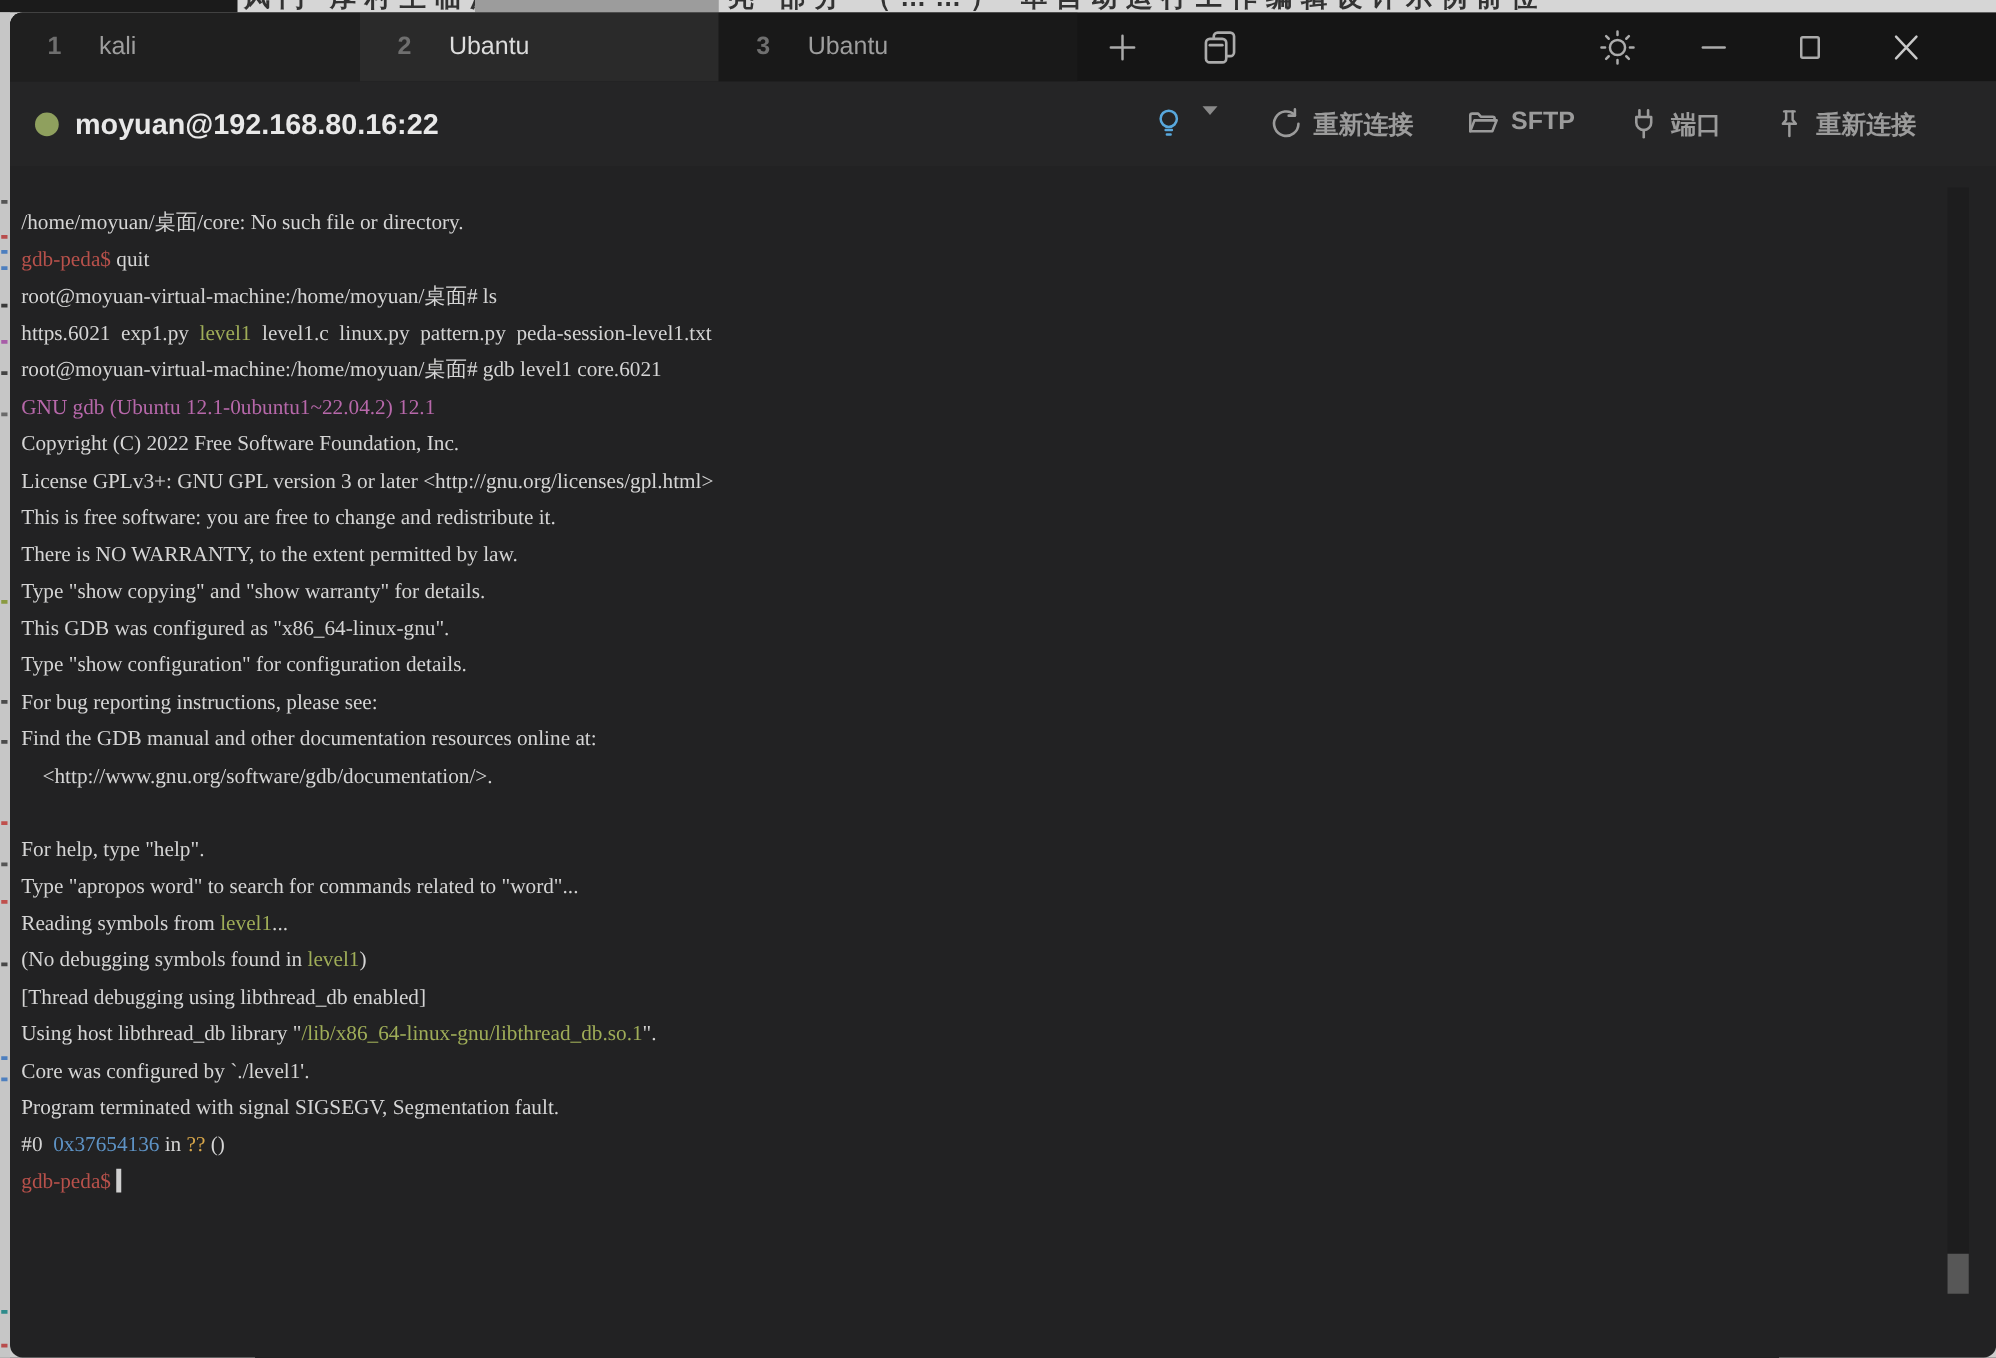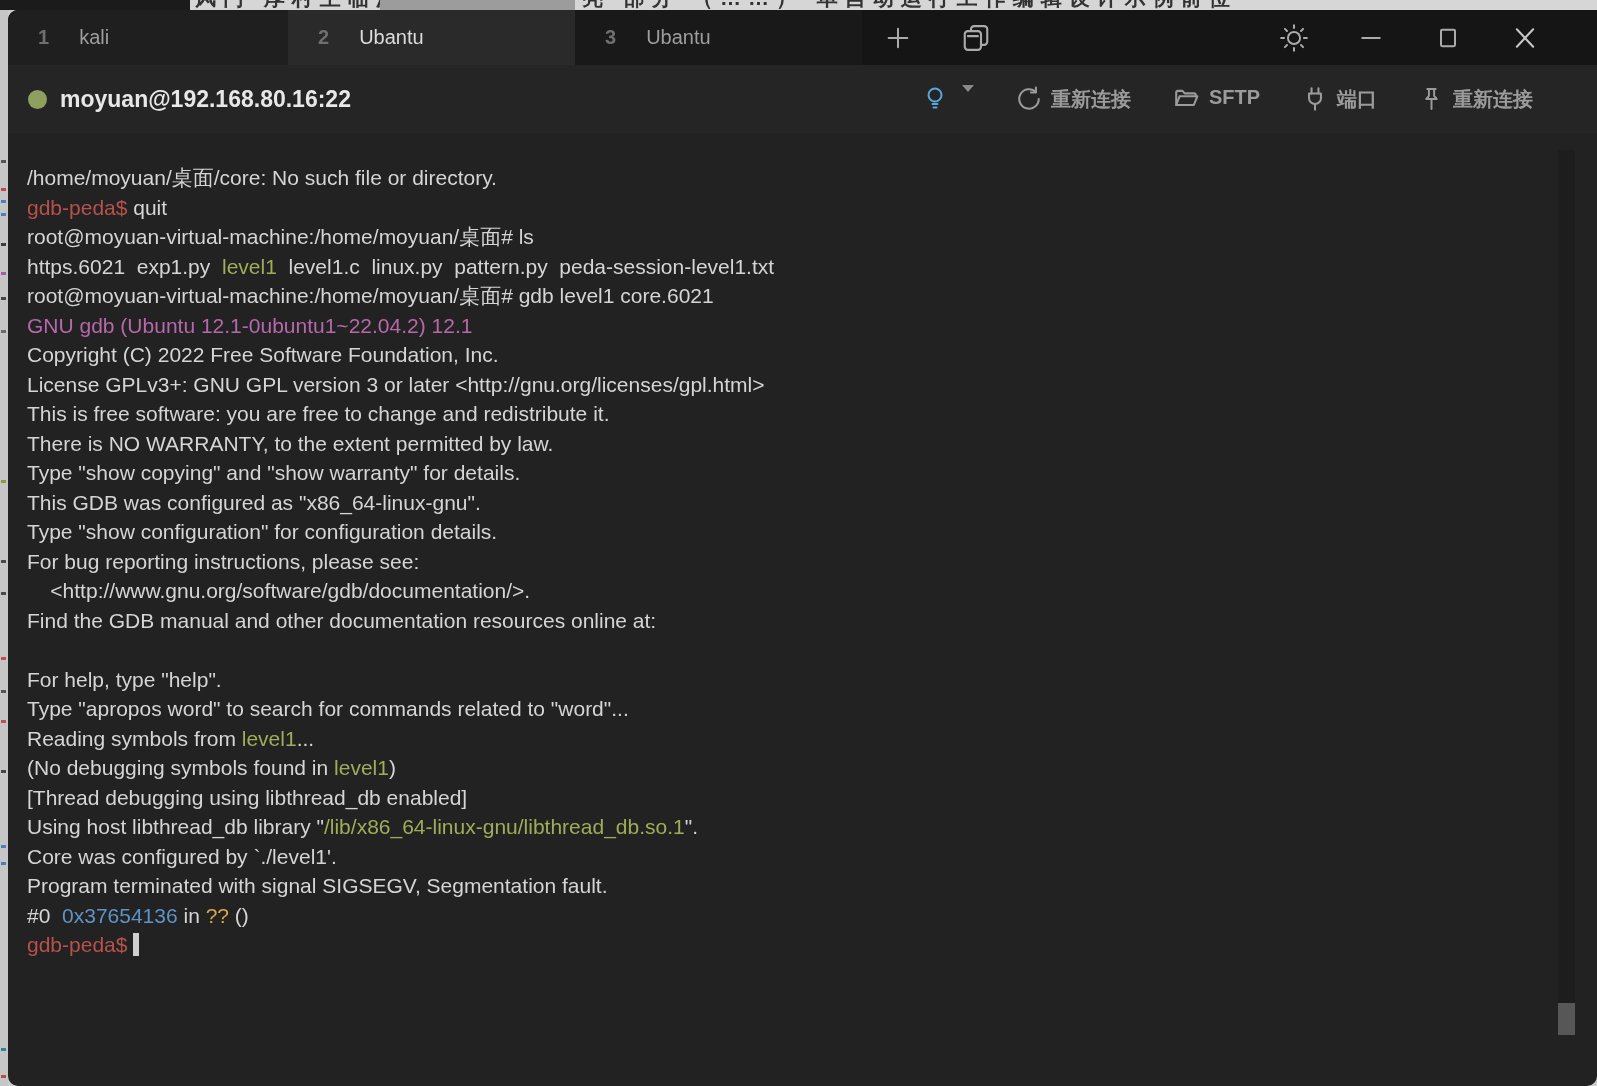--- a/index.html
+++ b/index.html
@@ -37,22 +37,22 @@
   .status-dot { width:19px; height:19px; border-radius:50%; margin-right:13px; }
   .address { font-size:23px; font-weight:bold; color:#e8e8e8; }
   .conn-actions { margin-left:auto; display:flex; align-items:center; gap:42px; }
   .conn-act { display:flex; align-items:flex-start; gap:9px; color:#9b9b9b; font-size:20px; font-weight:600; }
   svg.cb { stroke:#9b9b9b; fill:none; stroke-width:1.9; stroke-linecap:round; stroke-linejoin:round; }
   svg.bulb { stroke:#58a8dd; fill:none; stroke-width:2; stroke-linecap:round; }
   .caret-down { width:0; height:0; border-left:6px solid transparent; border-right:6px solid transparent;
                 border-top:7px solid #8a8a8a; margin-left:6px; }
 
   
-  .terminal { position:relative; padding:30px 0 0 19px;
-              font-family:Liberation Sans, sans-serif; font-size:21px; line-height:29.5px; }
+  .terminal { position:relative; padding:30px 0 0 9px;
+              font-family:Liberation Serif, serif; font-size:17px; line-height:29.5px; }
   .term-line { white-space:pre; min-height:29.5px; }
   .seg-default { color:#d5d5d5; }
   .seg-red     { color:#b8514b; }
   .seg-green   { color:#9fad58; }
   .seg-pink    { color:#b768aa; }
   .seg-blue    { color:#5e93c5; }
   .seg-yellow  { color:#d9a74a; }
   .seg-cursor  { background:#cfcfcf; color:#cfcfcf; }
 
   
@@ -196,22 +196,22 @@
       <div class="term-line"><span class="seg-default">root@moyuan-virtual-machine:/home/moyuan/桌面# gdb level1 core.6021</span></div>
       <div class="term-line"><span class="seg-pink">GNU gdb (Ubuntu 12.1-0ubuntu1~22.04.2) 12.1</span></div>
       <div class="term-line"><span class="seg-default">Copyright (C) 2022 Free Software Foundation, Inc.</span></div>
       <div class="term-line"><span class="seg-default">License GPLv3+: GNU GPL version 3 or later &lt;http://gnu.org/licenses/gpl.html&gt;</span></div>
       <div class="term-line"><span class="seg-default">This is free software: you are free to change and redistribute it.</span></div>
       <div class="term-line"><span class="seg-default">There is NO WARRANTY, to the extent permitted by law.</span></div>
       <div class="term-line"><span class="seg-default">Type "show copying" and "show warranty" for details.</span></div>
       <div class="term-line"><span class="seg-default">This GDB was configured as "x86_64-linux-gnu".</span></div>
       <div class="term-line"><span class="seg-default">Type "show configuration" for configuration details.</span></div>
       <div class="term-line"><span class="seg-default">For bug reporting instructions, please see:</span></div>
+      <div class="term-line"><span class="seg-default">Find the GDB manual and other documentation resources online at:</span></div>
       <div class="term-line"><span class="seg-default">    &lt;http://www.gnu.org/software/gdb/documentation/&gt;.</span></div>
-      <div class="term-line"><span class="seg-default">Find the GDB manual and other documentation resources online at:</span></div>
       <div class="term-line"></div>
       <div class="term-line"><span class="seg-default">For help, type "help".</span></div>
       <div class="term-line"><span class="seg-default">Type "apropos word" to search for commands related to "word"...</span></div>
       <div class="term-line"><span class="seg-default">Reading symbols from </span><span class="seg-green">level1</span><span class="seg-default">...</span></div>
       <div class="term-line"><span class="seg-default">(No debugging symbols found in </span><span class="seg-green">level1</span><span class="seg-default">)</span></div>
       <div class="term-line"><span class="seg-default">[Thread debugging using libthread_db enabled]</span></div>
       <div class="term-line"><span class="seg-default">Using host libthread_db library "</span><span class="seg-green">/lib/x86_64-linux-gnu/libthread_db.so.1</span><span class="seg-default">".</span></div>
       <div class="term-line"><span class="seg-default">Core was configured by `./level1'.</span></div>
       <div class="term-line"><span class="seg-default">Program terminated with signal SIGSEGV, Segmentation fault.</span></div>
       <div class="term-line"><span class="seg-default">#0  </span><span class="seg-blue">0x37654136</span><span class="seg-default"> in </span><span class="seg-yellow">??</span><span class="seg-default"> ()</span></div>

